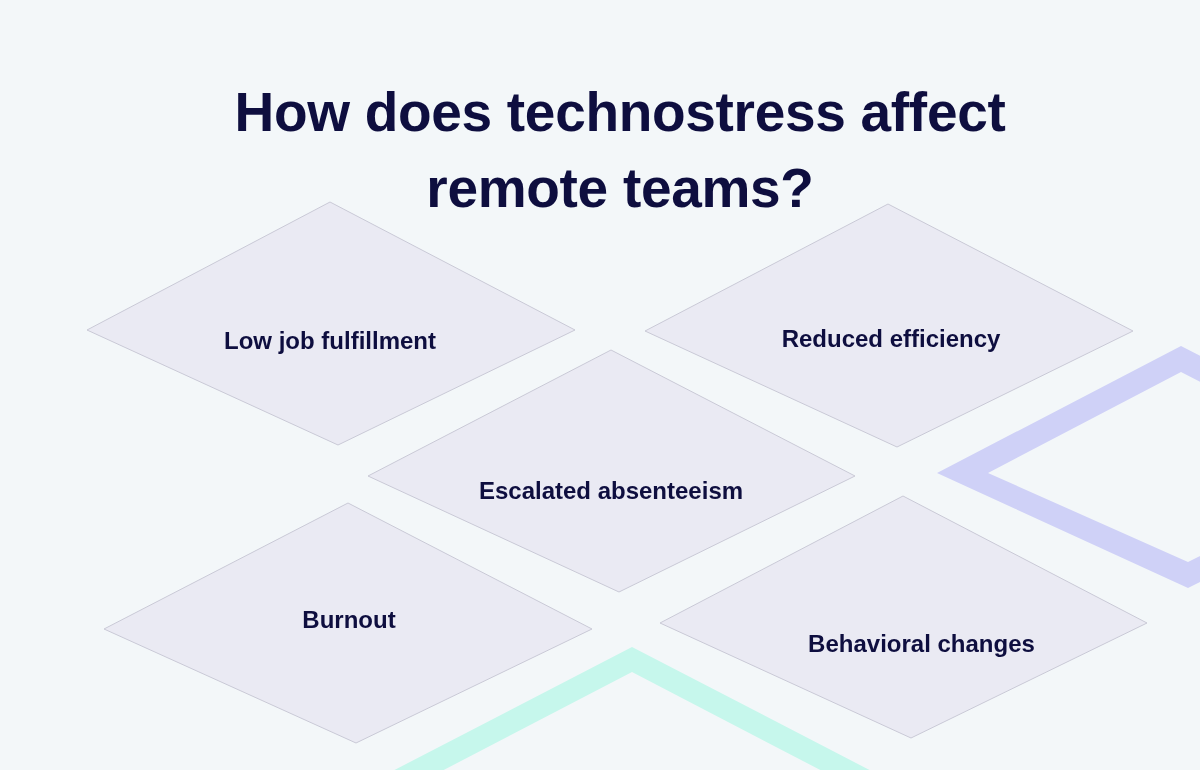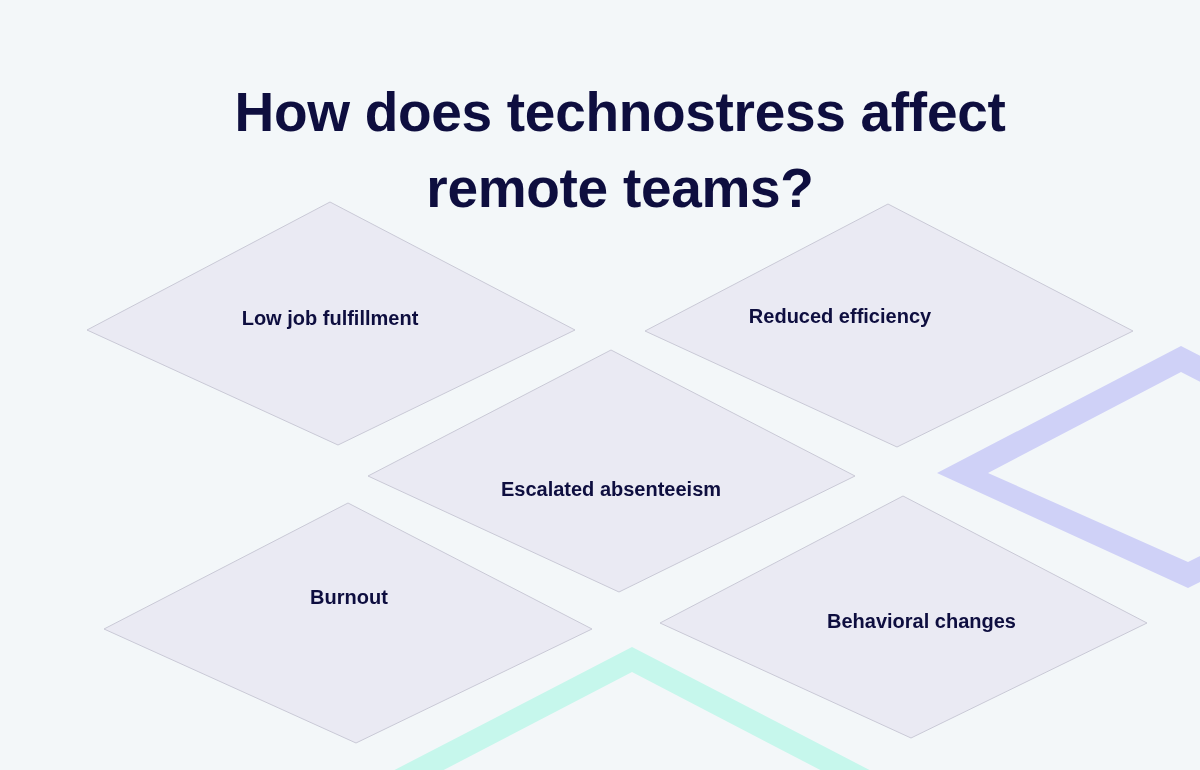--- a/index.html
+++ b/index.html
@@ -13,23 +13,24 @@
     .title {
       position: absolute; left: 8px; top: 62px; width: 1200px;
       text-align: center; color: #0e0e3f;
       font-size: 55px; font-weight: 700; line-height: 76px;
       letter-spacing: -0.3px;
       margin: 12px;
     }
     .title span { display: block; }
     .label {
       position: absolute; color: #0e0e3f;
-      font-size: 20px; font-weight: 700; line-height: 32px;
+      font-size: 24px; font-weight: 700; line-height: 32px;
       text-align: center; transform: translate(-50%, -50%);
       white-space: nowrap;
+      margin-top: 23px;
     }
     .label span { display: block; }
     .diamond { cursor: default; }
   </style>
 </head>
 <body>
 
 <svg id="canvas" width="1200" height="770" viewBox="0 0 1200 770" xmlns="http://www.w3.org/2000/svg">
 
   <g>
@@ -50,24 +51,24 @@
 
 <h1 class="title">
   <span>How does technostress affect</span>
   <span>remote teams?</span>
 </h1>
 
 <div id="labels">
   <div class="label" style="left:330px; top:318px;">
     <span>Low job fulfillment</span>
   </div>
-  <div class="label" style="left:840px; top:316px;">
+  <div class="label" style="left:891px; top:316px;">
     <span>Reduced efficiency</span>
   </div>
-  <div class="label" style="left:611px; top:489px;text-align:center;">
+  <div class="label" style="left:611px; top:468px;text-align:center;">
     <span>Escalated absenteeism</span>
   </div>
   <div class="label" style="left:349px; top:597px;">
     <span>Burnout</span>
   </div>
   <div class="label" style="left:904px; top:621px;padding-left:35px;">
     <span>Behavioral changes</span>
   </div>
 </div>
 

